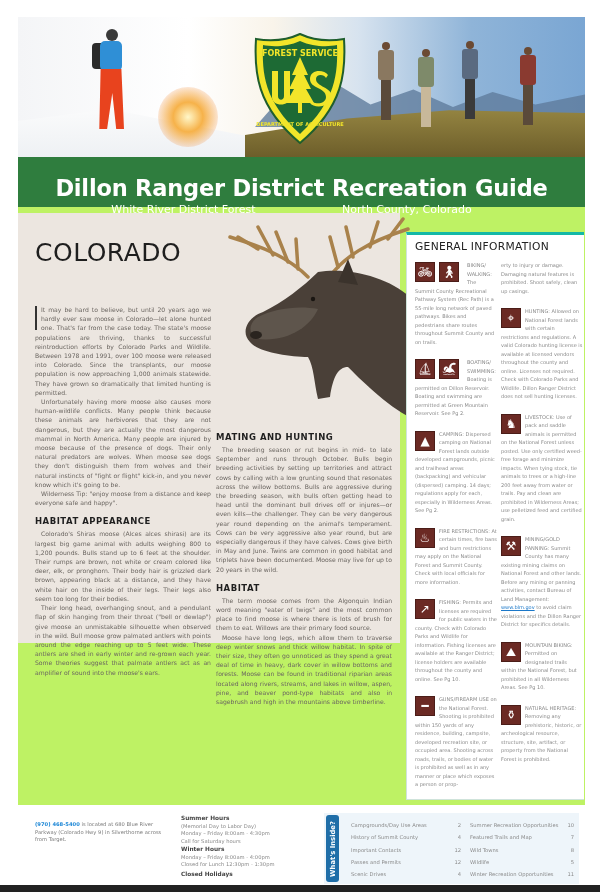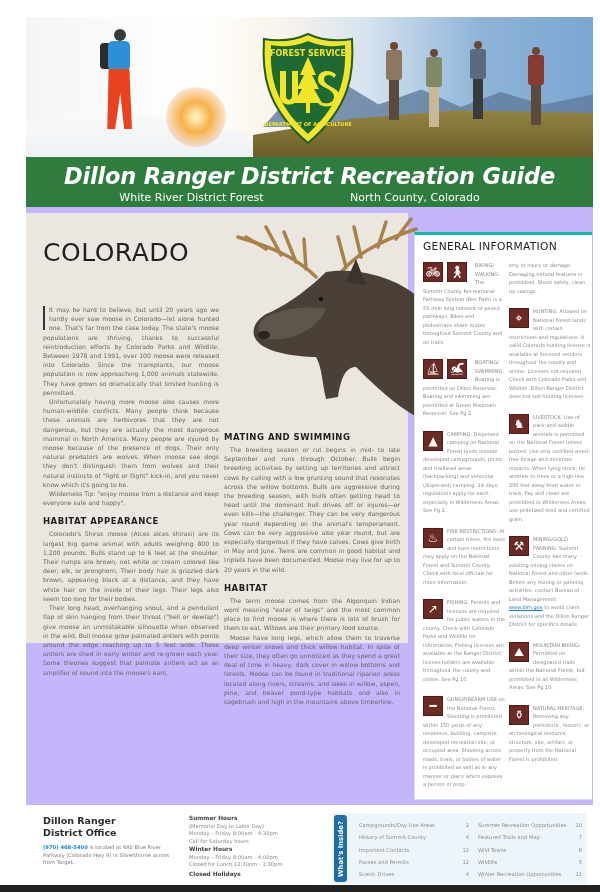--- a/index.html
+++ b/index.html
@@ -1,18 +1,18 @@
 <!DOCTYPE html>
 <html><head>
 <meta charset="utf-8">
 <style>
   * { box-sizing: border-box; margin: 0; padding: 0; }
   html, body { width: 600px; height: 892px; background: #ffffff; overflow: hidden; }
   body { font-family: "DejaVu Sans", sans-serif; color: #555; position: relative; }
-  .page { position: absolute; left: 26px; top: 17px; width: 567px; height: 875px; background: #c4b5fd; }
+  .page { position: absolute; left: 18px; top: 17px; width: 567px; height: 875px; background: #bef264; }
 
   
   .hero { position: absolute; left: 0; top: 0; width: 567px; height: 140px; overflow: hidden;
     background: linear-gradient(90deg, #f4f5f7 0%, #ffffff 30%, #f9f4ea 45%, #d7e3ef 60%, #8fb4d8 80%, #7aa6d3 100%); }
   .hero .snow { position: absolute; left: 0; bottom: 0; width: 260px; height: 60px;
     background: linear-gradient(180deg, #fdfdfd, #eef1f4); clip-path: polygon(0 40%, 35% 20%, 100% 75%, 100% 100%, 0 100%); }
   .hero .mountains { position: absolute; right: 0; bottom: 30px; width: 330px; height: 50px;
     background: #5f7c9c; clip-path: polygon(0 100%, 8% 40%, 15% 60%, 25% 15%, 35% 55%, 48% 25%, 60% 60%, 72% 30%, 85% 55%, 100% 35%, 100% 100%); opacity: .8; }
   .hero .grass { position: absolute; right: 0; bottom: 0; width: 340px; height: 55px;
     background: linear-gradient(180deg, #9a8a45, #6d5e2a); clip-path: polygon(0 60%, 30% 30%, 60% 15%, 100% 20%, 100% 100%, 0 100%); }
@@ -27,21 +27,21 @@
   .hiker { position: absolute; width: 16px; height: 80px; top: 5px; }
   .hiker .h { position: absolute; left: 4px; top: 0; width: 8px; height: 8px; border-radius: 50%; background: #6b4a33; }
   .hiker .b { position: absolute; left: 0; top: 8px; width: 16px; height: 30px; background: #7a6a55; border-radius: 3px; }
   .hiker .l { position: absolute; left: 3px; top: 38px; width: 10px; height: 40px; background: #5a4a3a; }
 
   
   .shield { position: absolute; left: 232px; top: 14px; width: 100px; height: 115px; }
 
   
   .title-band { position: absolute; left: 0; top: 140px; width: 567px; height: 50px; background: #2f7d3e; color: #fff; text-align: center; }
-  .title-band .t { font-family: "DejaVu Sans", sans-serif; font-size: 22.5px; font-weight: bold; letter-spacing: -0.2px; line-height: 30px; padding-top: 4px; font-style: italic; }
+  .title-band .t { font-family: "DejaVu Sans", sans-serif; font-size: 22.5px; font-weight: bold; letter-spacing: -0.2px; line-height: 30px; padding-top: 16px; }
   .title-band .sub { display: flex; justify-content: space-around; font-size: 11px; line-height: 14px; padding: 0 70px 0 50px; }
   .main2 { position: absolute; left: 0; top: 196px; width: 382px; height: 430px; background: #ece6e0; }
   .headline { position: absolute; left: 17px; top: 221px; font-family: "DejaVu Sans", sans-serif; font-size: 25px; font-weight: normal; color: #1e1e1e; line-height: 30px; letter-spacing: 0.5px; }
   .col { position: absolute; font-size: 6.1px; line-height: 9.2px; color: #6a6560; text-align: justify; }
   .col p { text-indent: 6px; }
   .col p.first { text-indent: 0; }
   .dropcap-bar { display: inline-block; width: 2px; height: 24px; background: #333; float: left; margin: 1px 4px 0 0; }
   .col1 { left: 17px; top: 288px; width: 176px; }
   .col2 { left: 198px; top: 414px; width: 176px; }
   .h2 { font-size: 8.5px; font-weight: bold; color: #1f1f1f; letter-spacing: 0.5px; line-height: 12px; margin: 8px 0 2px 0; }
@@ -163,21 +163,21 @@
   <div class="col col1">
     <p class="first"><span class="dropcap-bar"></span><span>It may be hard to believe, but until 20 years ago we hardly ever saw moose in Colorado—let alone hunted one. That's far from the case today. The state's moose populations are thriving, thanks to successful reintroduction efforts by Colorado Parks and Wildlife. Between 1978 and 1991, over 100 moose were released into Colorado. Since the transplants, our moose population is now approaching 1,000 animals statewide. They have grown so dramatically that limited hunting is permitted.</span></p>
     <p>Unfortunately having more moose also causes more human-wildlife conflicts. Many people think because these animals are herbivores that they are not dangerous, but they are actually the most dangerous mammal in North America. Many people are injured by moose because of the presence of dogs. Their only natural predators are wolves. When moose see dogs they don't distinguish them from wolves and their natural instincts of "fight or flight" kick-in, and you never know which it's going to be.</p>
     <p>Wilderness Tip: "enjoy moose from a distance and keep everyone safe and happy".</p>
     <div class="h2">HABITAT APPEARANCE</div>
     <p>Colorado's Shiras moose (Alces alces shirasi) are its largest big game animal with adults weighing 800 to 1,200 pounds. Bulls stand up to 6 feet at the shoulder. Their rumps are brown, not white or cream colored like deer, elk, or pronghorn. Their body hair is grizzled dark brown, appearing black at a distance, and they have white hair on the inside of their legs. Their legs also seem too long for their bodies.</p>
     <p>Their long head, overhanging snout, and a pendulant flap of skin hanging from their throat ("bell or dewlap") give moose an unmistakable silhouette when observed in the wild. Bull moose grow palmated antlers with points around the edge reaching up to 5 feet wide. These antlers are shed in early winter and re-grown each year. Some theories suggest that palmate antlers act as an amplifier of sound into the moose's ears.</p>
   </div>
 
   <div class="col col2">
-    <div class="h2" style="margin-top:0">MATING AND SWIMMING</div>
+    <div class="h2" style="margin-top:0">MATING AND HUNTING</div>
     <p>The breeding season or rut begins in mid- to late September and runs through October. Bulls begin breeding activities by setting up territories and attract cows by calling with a low grunting sound that resonates across the willow bottoms. Bulls are aggressive during the breeding season, with bulls often getting head to head until the dominant bull drives off or injures—or even kills—the challenger. They can be very dangerous year round depending on the animal's temperament. Cows can be very aggressive also year round, but are especially dangerous if they have calves. Cows give birth in May and June. Twins are common in good habitat and triplets have been documented. Moose may live for up to 20 years in the wild.</p>
     <div class="h2">HABITAT</div>
     <p>The term moose comes from the Algonquin Indian word meaning "eater of twigs" and the most common place to find moose is where there is lots of brush for them to eat. Willows are their primary food source.</p>
     <p>Moose have long legs, which allow them to traverse deep winter snows and thick willow habitat. In spite of their size, they often go unnoticed as they spend a great deal of time in heavy, dark cover in willow bottoms and forests. Moose can be found in traditional riparian areas located along rivers, streams, and lakes in willow, aspen, pine, and beaver pond-type habitats and also in sagebrush and high in the mountains above timberline.</p>
   </div>
 
   <div class="gi">
     <div class="gi-title">GENERAL INFORMATION</div>
 
     <div class="gi-col left">
@@ -235,24 +235,20 @@
       </div>
       <div class="gi-item">
         <div class="gi-icon">⚱</div>
         <span class="lab">NATURAL HERITAGE:</span> <span>Removing any prehistoric, historic, or archeological resource, structure, site, artifact, or property from the National Forest is prohibited.</span>
       </div>
     </div>
   </div>
 
   <div class="footer">
     <div class="office">
-      <div class="name">
-        <div>Dillon Ranger</div>
-        <div>District Office</div>
-      </div>
       <div class="info">
         <span class="phone">(970) 468-5400</span><span> is located at 680 Blue River Parkway (Colorado Hwy 9) in Silverthorne across from Target.</span>
       </div>
     </div>
 
     <div class="hours">
       <div class="hh">Summer Hours</div>
       <div>(Memorial Day to Labor Day)</div>
       <div>Monday – Friday 8:00am - 4:30pm</div>
       <div>Call for Saturday hours</div>

